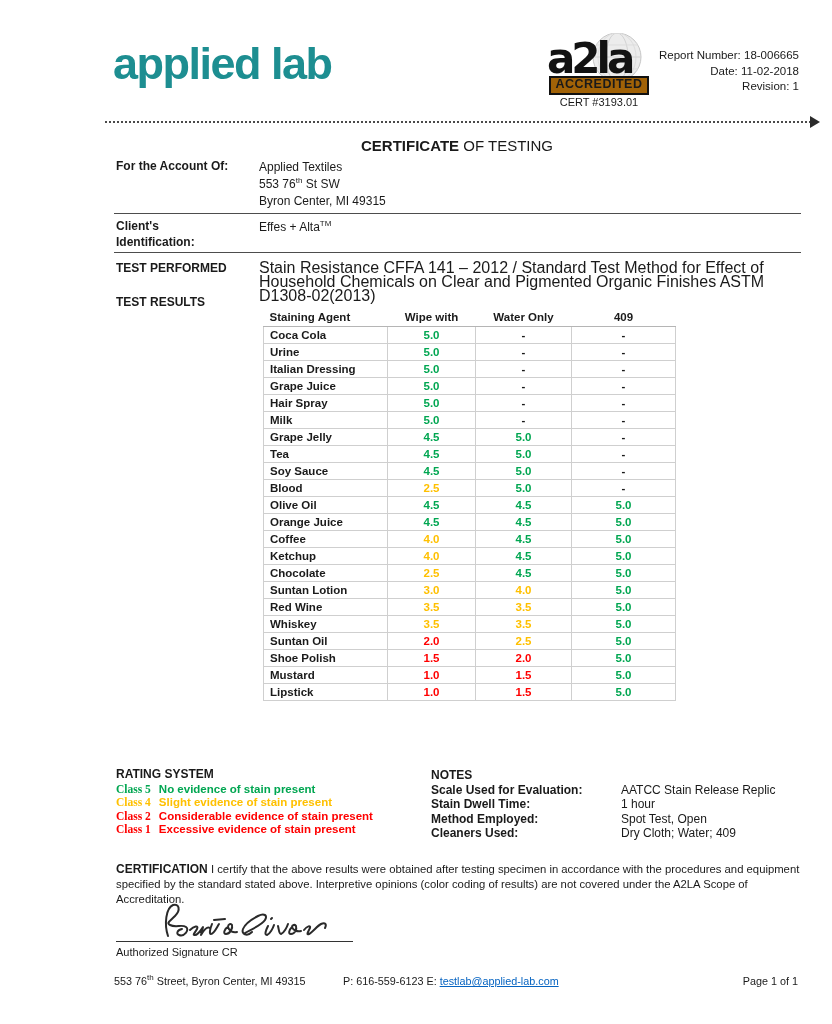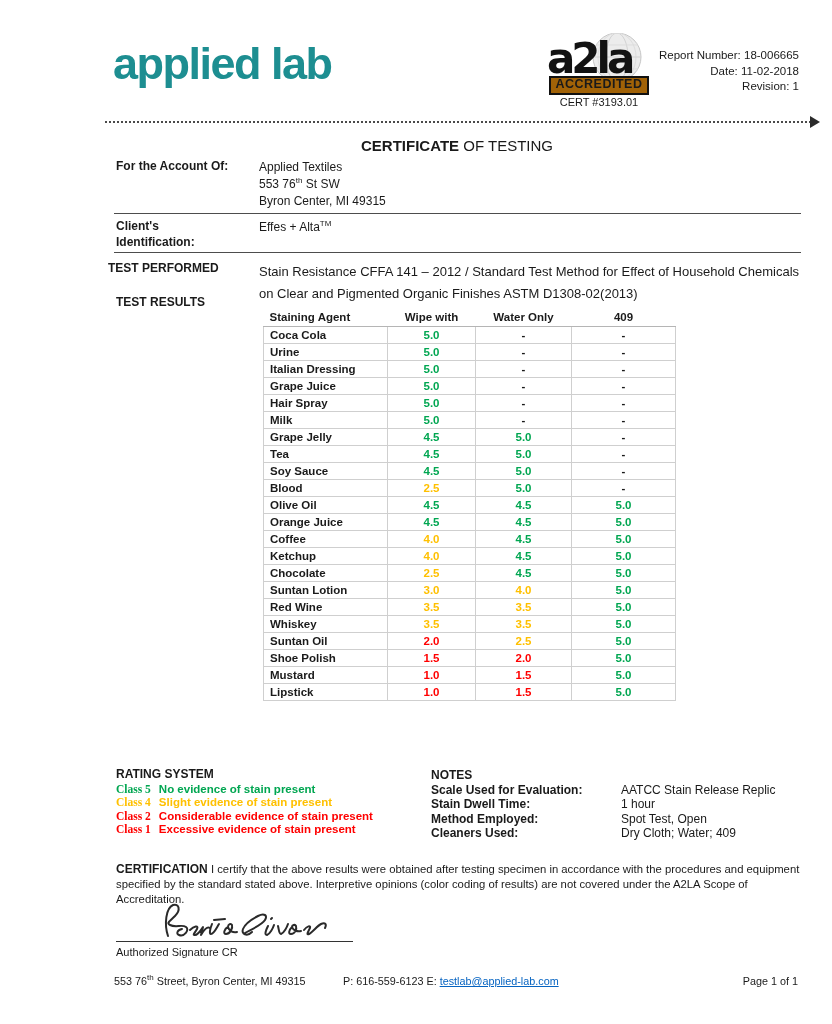--- a/index.html
+++ b/index.html
@@ -31,22 +31,22 @@
   .title .b{font-weight:bold;}
   
   .lbl{font-weight:bold;font-size:12px;}
   .account-label{position:absolute;left:75px;top:159px;}
   .account-lines{position:absolute;left:218px;top:159px;font-size:12px;line-height:17px;}
   sup{font-size:8px;vertical-align:super;line-height:0;}
   .rule{position:absolute;left:73px;right:72px;border-top:1.2px solid #4d4d4d;}
   .rule1{top:213px;} .rule2{top:252px;}
   .client-label{position:absolute;left:75px;top:219px;line-height:15.5px;}
   .client-value{position:absolute;left:218px;top:220px;font-size:12px;}
-  .tp-label{position:absolute;left:67px;top:261px;}
-  .tp-text{position:absolute;left:218px;top:261px;width:552px;font-size:13px;line-height:22px;}
+  .tp-label{position:absolute;left:75px;top:261px;}
+  .tp-text{position:absolute;left:218px;top:261px;width:552px;font-size:16px;line-height:14px;}
   .tr-label{position:absolute;left:75px;top:295px;}
   
   .results{position:absolute;left:222px;top:310px;border-collapse:collapse;
            table-layout:fixed;font-size:11.5px;font-weight:bold;}
   .results col:nth-child(1){width:124px;} .results col:nth-child(2){width:88px;}
   .results col:nth-child(3){width:96px;}  .results col:nth-child(4){width:104px;}
   .results th{border:none;border-bottom:1px solid #b5b5b5;padding:1px 6px 3px 6px;
               text-align:center;font-size:11.5px;}
   .results th:first-child{text-align:left;}
   .results td{border:1px solid #cfcfcf;padding:2px 6px;height:14.6px;text-align:center;}

